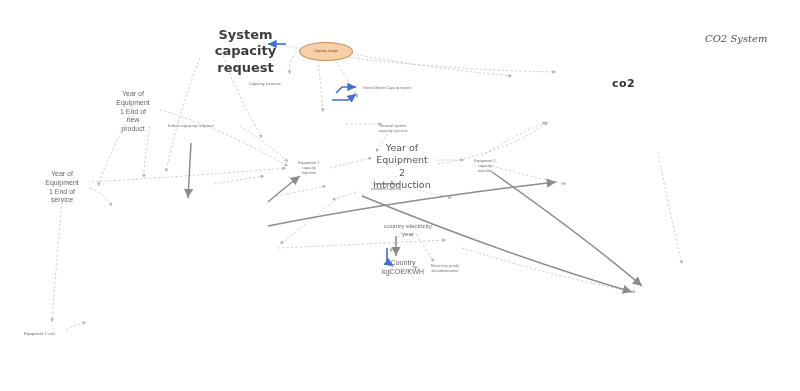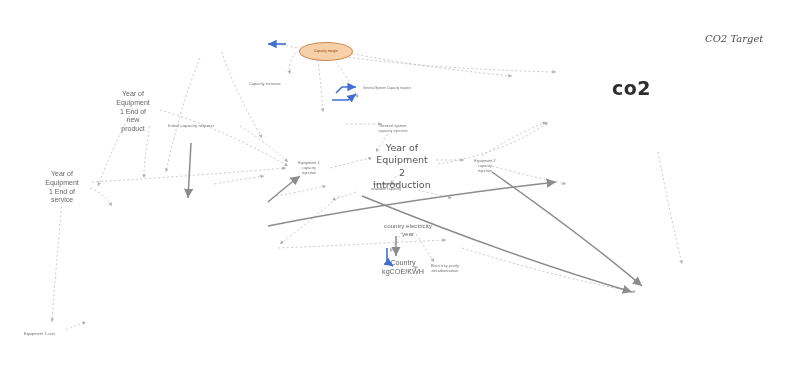--- a/index.html
+++ b/index.html
@@ -54,21 +54,21 @@
   }
   .italic-lbl{
     font-family:"DejaVu Serif", serif;
     font-style:italic;
     font-size:10px;
     color:#4d4d4d;
   }
   .bold-lbl{
     font-family:"DejaVu Sans", sans-serif;
     font-weight:700;
-    font-size:19px;
+    font-size:11px;
     color:#2f2f2f;
     letter-spacing:.5px;
   }
   .node-ellipse{
     position:absolute;
     border-radius:50%;
     background:#f7cfa8;
     border:1px solid #c98a4e;
     display:flex;align-items:center;justify-content:center;
     font-family:"Liberation Sans", sans-serif;
@@ -144,20 +144,23 @@
     </g>
 
     <g stroke="#3f6fd0" stroke-width="1.6" fill="none" marker-end="url(#ah-blue)">
       <path d="M286,44 L268,44"></path>
       <path d="M336,93 L342,87 L356,87"></path>
       <path d="M332,100 L348,100 L356,94"></path>
       <path d="M387,248 L387,262 L393,266"></path>
     </g>
   </svg>
 
+  <div class="lbl h-big" style="left:198px;top:27px;width:95px;">System
+capacity
+request</div>
 
   <div class="node-ellipse" style="left:299px;top:42px;width:52px;height:17px;">Capacity margin</div>
 
   <div class="lbl h-micro" style="left:249px;top:81px;width:62px;font-size:4px;text-align:left;">Capacity increase</div>
 
   <div class="lbl h-micro" style="left:363px;top:86px;width:90px;text-align:left;">General System Capacity request</div>
 
   <div class="lbl h-small" style="left:104px;top:90px;width:58px;">Year of
 Equipment
 1 End of
@@ -194,17 +197,17 @@
 year</div>
 
   <div class="lbl h-small" style="left:372px;top:258px;width:62px;font-size:7.2px;">Country
 kgCOE/KWH</div>
 
   <div class="lbl h-tiny" style="left:419px;top:264px;width:52px;">Electricity yearly
 decarbonisation</div>
 
   <div class="lbl h-micro" style="left:24px;top:331px;width:64px;font-size:4px;text-align:left;">Equipment 1 cost</div>
 
-  <div class="lbl italic-lbl" style="left:705px;top:33px;width:80px;">CO2 Target</div>
+  <div class="lbl italic-lbl" style="left:705px;top:33px;width:80px;">CO2 System</div>
 
   <div class="lbl bold-lbl" style="left:612px;top:78px;width:40px;">co2</div>
 
 </div>
 
 </body></html>

